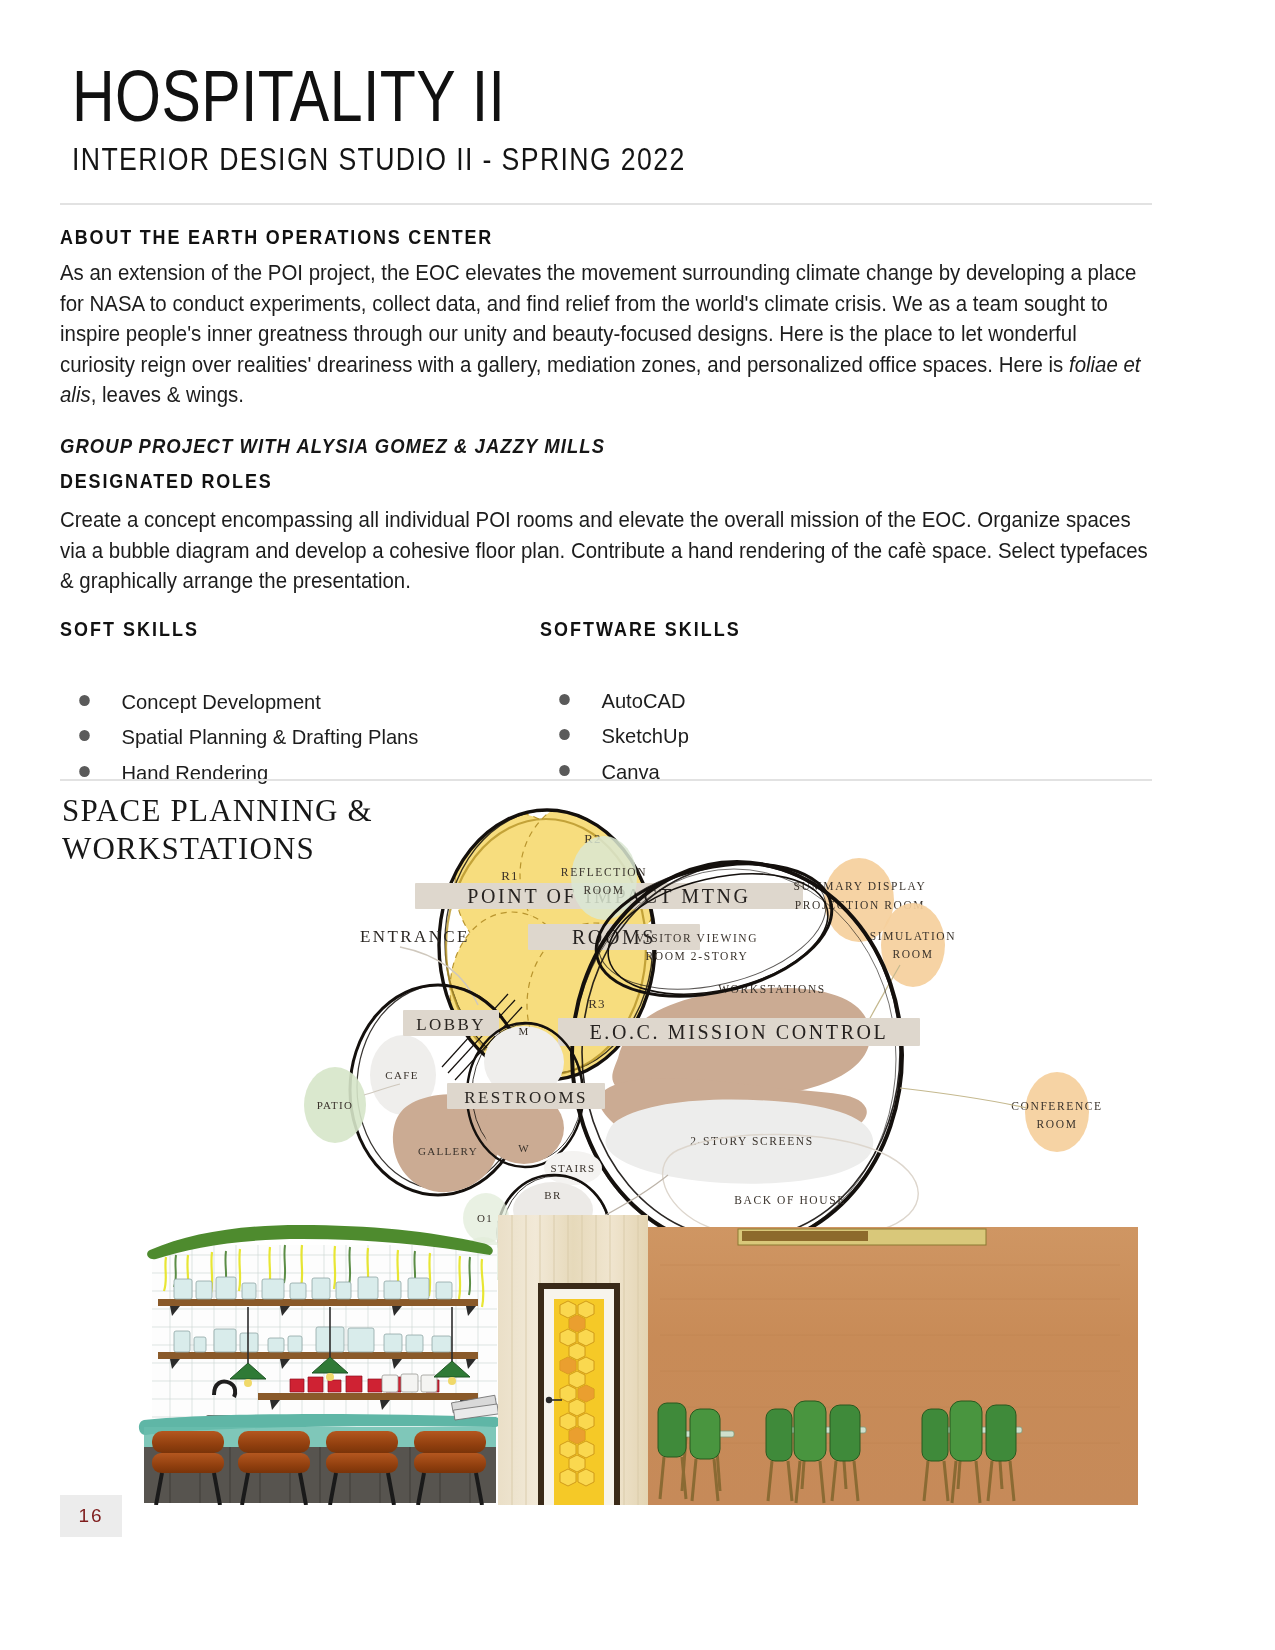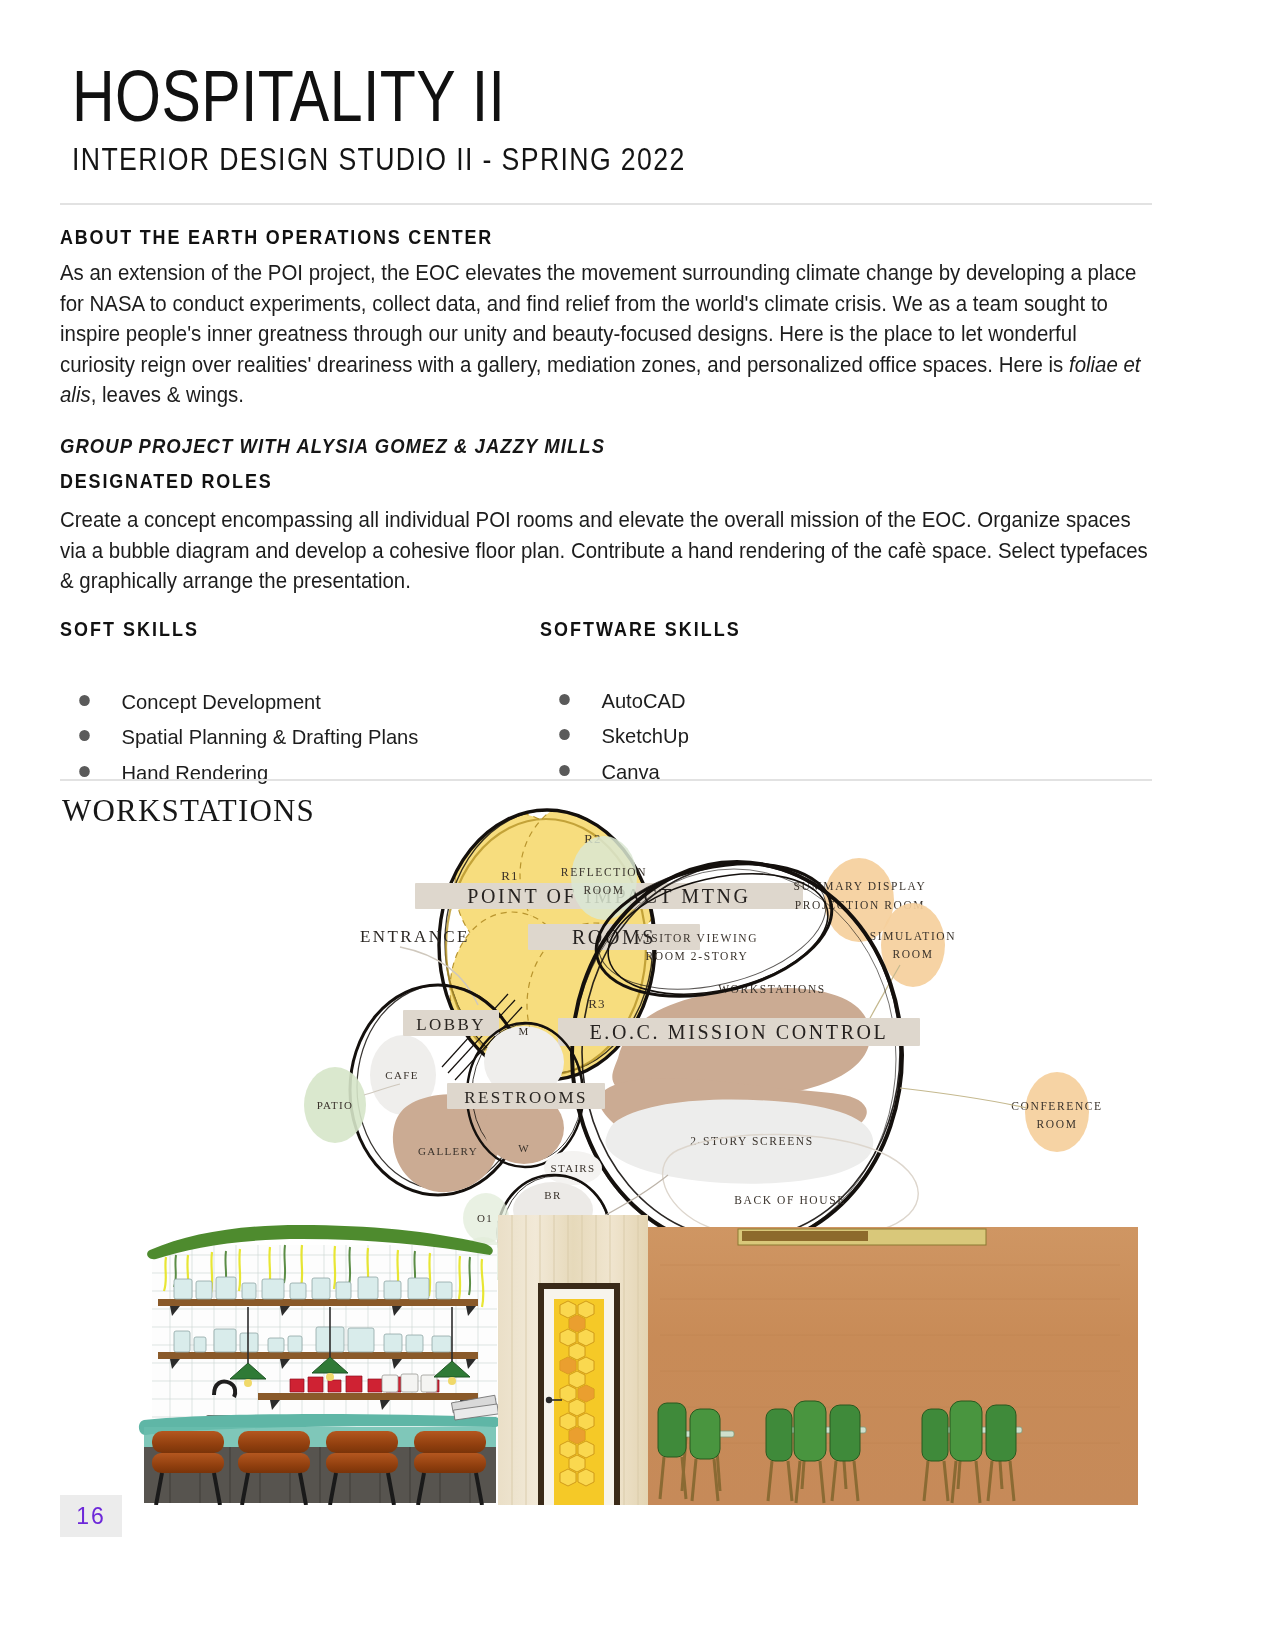--- a/index.html
+++ b/index.html
@@ -97,21 +97,21 @@
   #render{
     position:absolute;left:130px;top:1195px;width:1010px;height:310px;
   }
   #render svg{display:block;}
 
   
   #pagenum{
     position:absolute;left:60px;top:1495px;
     width:62px;height:42px;background:#ececec;
     display:flex;align-items:center;justify-content:center;
-    font-size:23px;letter-spacing:2px;color:#6d28d9;
+    font-size:19px;letter-spacing:2px;color:#7f1d1d;
   }
 
   
   .lbl-big{font-family:"Liberation Serif",serif;font-size:20px;letter-spacing:2.6px;fill:#262220;}
   .lbl-mid{font-family:"Liberation Serif",serif;font-size:17px;letter-spacing:2.4px;fill:#2a2622;}
   .lbl-sm{font-family:"Liberation Serif",serif;font-size:11.5px;letter-spacing:1.6px;fill:#3a332c;}
   .lbl-xs{font-family:"Liberation Serif",serif;font-size:11px;letter-spacing:1.3px;fill:#3a332c;}
   .lbl-code{font-family:"Liberation Serif",serif;font-size:13px;letter-spacing:1.2px;fill:#3b3228;}
 </style>
 </head>
@@ -143,20 +143,21 @@
   <div class="skills-head" id="sw-head">SOFTWARE SKILLS</div>
   <ul class="bul" id="sw-list">
     <li><span class="dot"></span><span>AutoCAD</span></li>
     <li><span class="dot"></span><span>SketchUp</span></li>
     <li><span class="dot"></span><span>Canva</span></li>
   </ul>
 
   <div class="rule" id="rule-mid"></div>
 
   <div id="sp-head">
+    <div>SPACE PLANNING &amp;</div>
     <div>WORKSTATIONS</div>
   </div>
 
   <div id="diagram">
     <svg width="860" height="490" viewBox="0 0 860 490" xmlns="http://www.w3.org/2000/svg">
       <defs>
         <clipPath id="cp-poi">
             <ellipse cx="247" cy="155" rx="108" ry="135"></ellipse>
           </clipPath>
       </defs>

